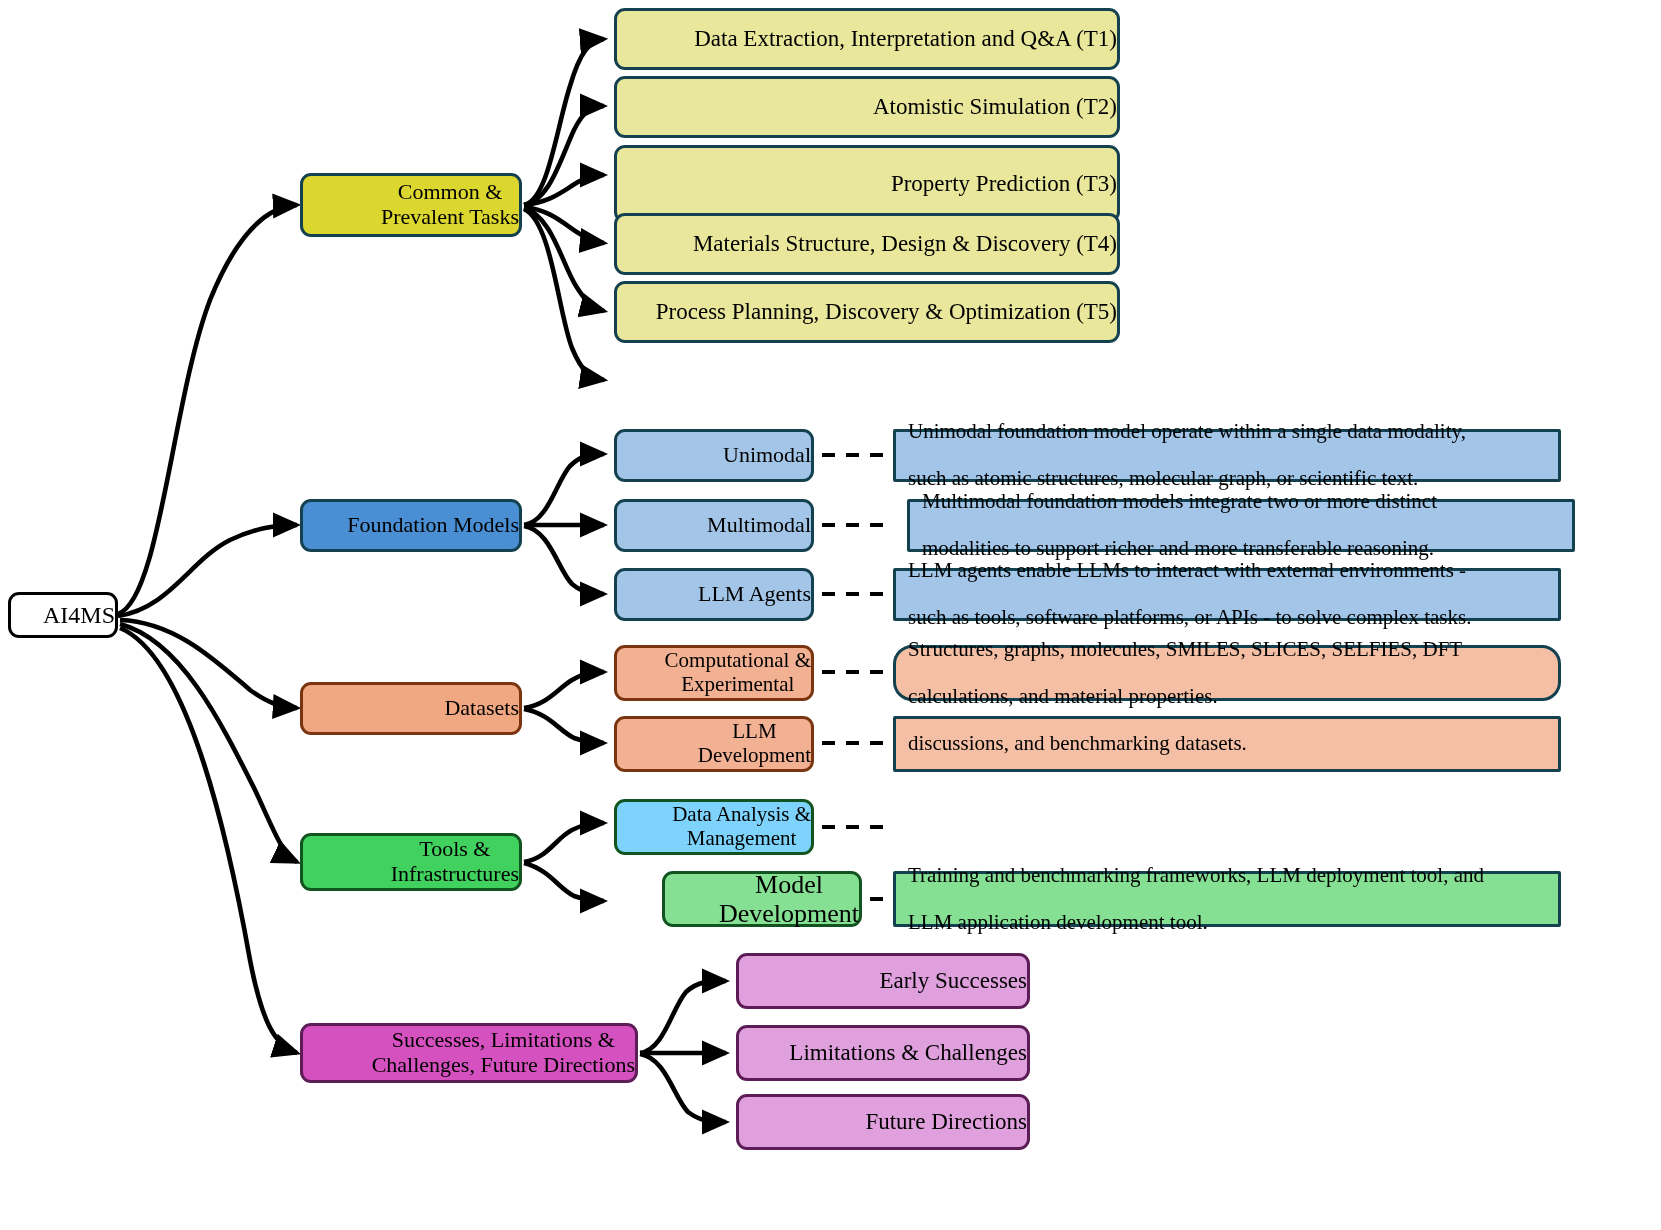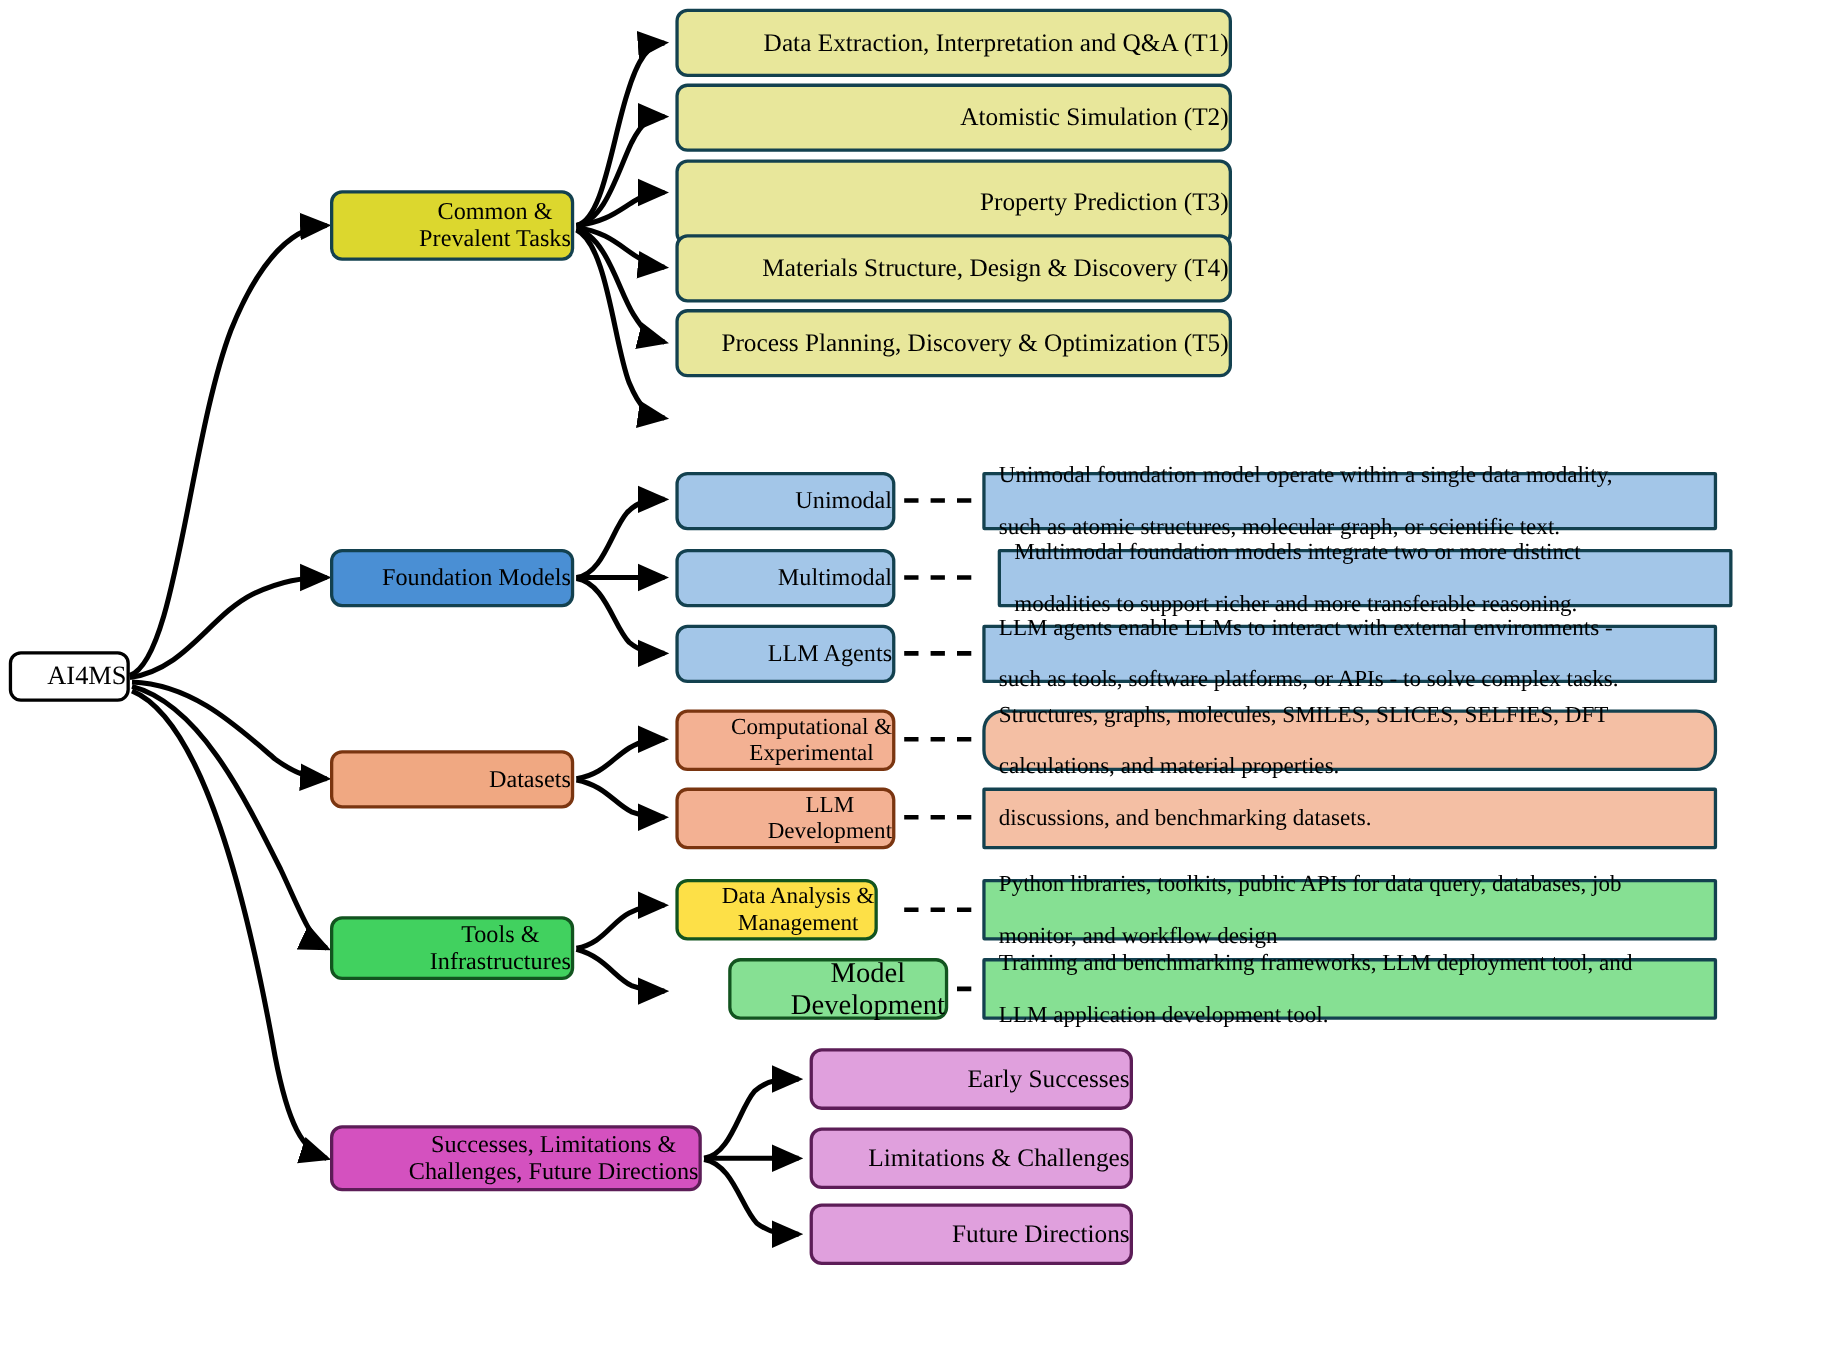--- a/index.html
+++ b/index.html
@@ -168,29 +168,23 @@
     <div>
       <span>discussions, and benchmarking datasets.</span>
     </div>
   </div>
 
   <div class="node rnd b-dgreen" style="left:300px;top:833px;width:222px;height:58px;background:#41d15f;font-size:22px;">
     <span>Tools &amp;
 Infrastructures</span>
   </div>
 
-  <div class="node rnd b-dgreen" style="left:614px;top:799px;width:184px;height:56px;background:#fde047;font-size:21px;">
+  <div class="node rnd b-dgreen" style="left:614px;top:799px;width:200px;height:56px;background:#7dd3fc;font-size:21px;">
     <span>Data Analysis &amp;
 Management</span>
-  </div>
-  <div class="node sq b-teal desc" style="left:893px;top:799px;width:668px;height:56px;background:#86e093;font-size:21px;">
-    <div>
-      <span>Python libraries, toolkits, public APIs for data query, databases, job</span>
-      <span>monitor, and workflow design</span>
-    </div>
   </div>
 
   <div class="node rnd b-dgreen" style="left:614px;top:871px;width:200px;height:56px;background:#86e093;font-size:26px;margin-left:48px;">
     <span>Model
 Development</span>
   </div>
   <div class="node sq b-teal desc" style="left:893px;top:871px;width:668px;height:56px;background:#86e093;font-size:21px;">
     <div>
       <span>Training and benchmarking frameworks, LLM deployment tool, and</span>
       <span>LLM application development tool.</span>

